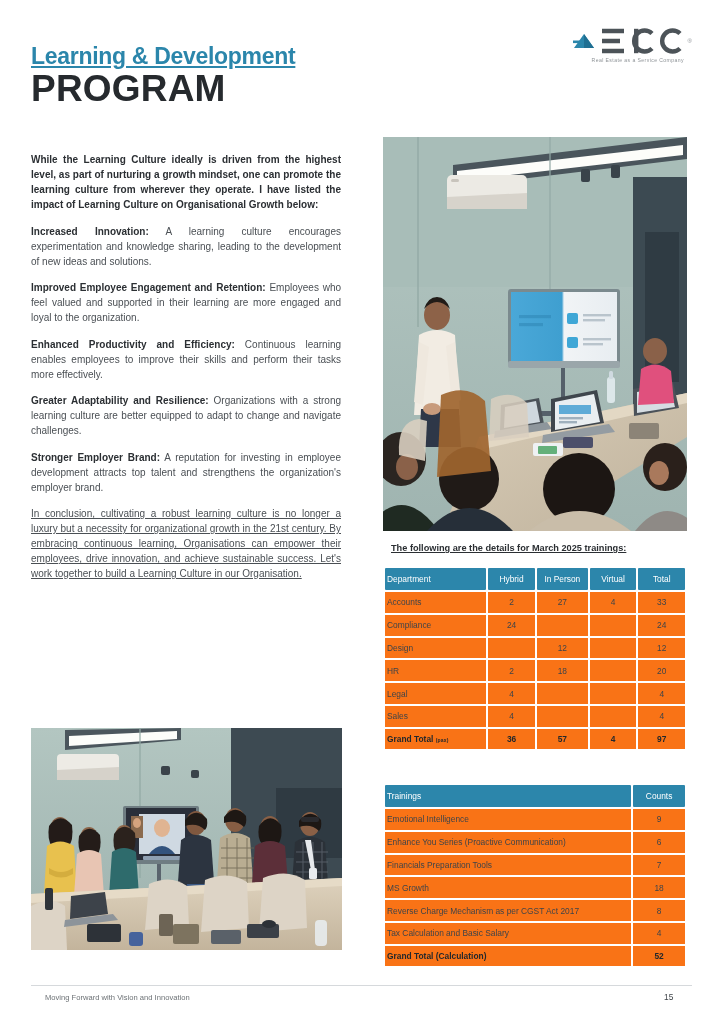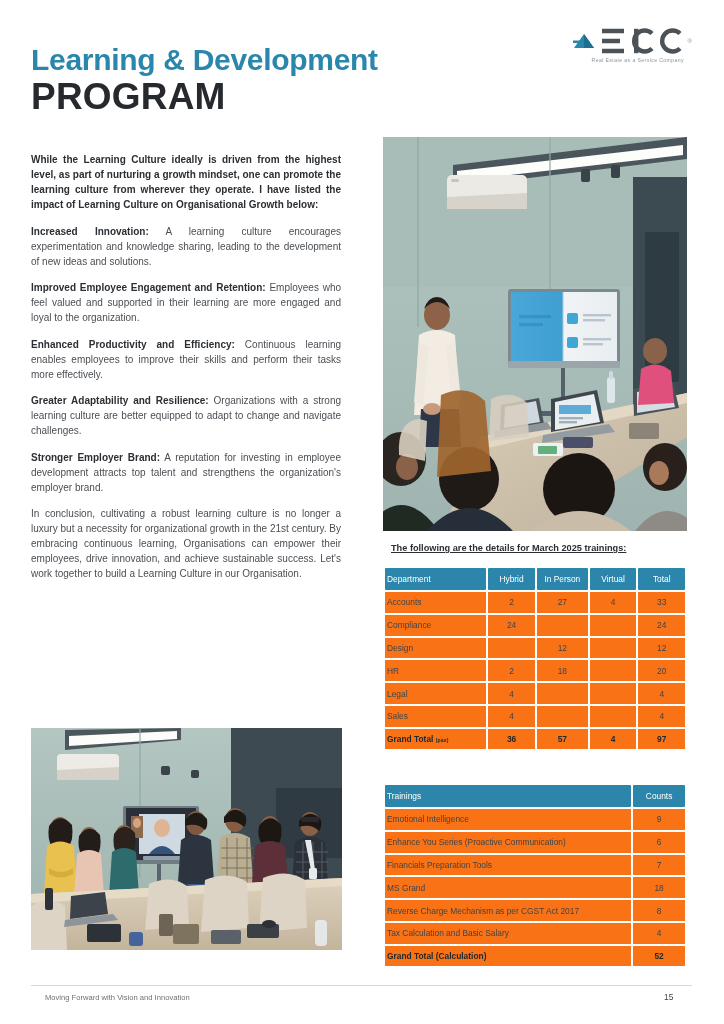--- a/index.html
+++ b/index.html
@@ -24,37 +24,37 @@
     margin-left: 1px; line-height: 1;
   }
   .logo-tag {
     font-size: 5.1px; color: #8d9296; letter-spacing: .42px;
     margin-top: 3px; text-align: right; padding-right: 8px;
     white-space: nowrap;
   }
 
   .title-wrap { position: absolute; left: 31px; top: 44px; }
   .title-1 {
-    font-size: 30px; font-weight: 700; color: #2b86ab;
-    letter-spacing: -0.3px; line-height: 1.06;
+    font-size: 23px; font-weight: 700; color: #2b86ab;
+    letter-spacing: -0.3px; line-height: 1.06; text-decoration: underline;
   }
   .title-2 {
     font-size: 37px; font-weight: 700; color: #262a2e;
     letter-spacing: 0.2px; line-height: 1.04; margin-top: 2px;
   }
 
   
   .body-col {
     position: absolute; left: 31px; top: 152px; width: 310px;
   }
   .para {
     font-size: 10px; line-height: 15px; color: #4a4f54;
     text-align: justify; margin-bottom: 11.5px;
   }
-  .para:last-child { margin-bottom: 0; }
+  .para:last-child { margin-bottom: 0; text-decoration: underline; }
   .para b { color: #2b2f33; font-weight: 700; }
   .para.lead { color: #2b2f33; font-weight: 700; }
 
   
   .photo {
     position: absolute; overflow: hidden; background: #b9c6c4;
   }
   #photo-training { left: 383px; top: 137px; width: 304px; height: 394px; }
   #photo-group    { left: 31px;  top: 728px; width: 311px; height: 222px; }
   .photo svg { display: block; width: 100%; height: 100%; }
@@ -375,21 +375,21 @@
         </tr>
         <tr>
           <td class="lbl">Enhance You Series (Proactive Communication)</td>
           <td>6</td>
         </tr>
         <tr>
           <td class="lbl">Financials Preparation Tools</td>
           <td>7</td>
         </tr>
         <tr>
-          <td class="lbl">MS Grand</td>
+          <td class="lbl">MS Growth</td>
           <td>18</td>
         </tr>
         <tr>
           <td class="lbl">Reverse Charge Mechanism as per CGST Act 2017</td>
           <td>8</td>
         </tr>
         <tr>
           <td class="lbl">Tax Calculation and Basic Salary</td>
           <td>4</td>
         </tr>

